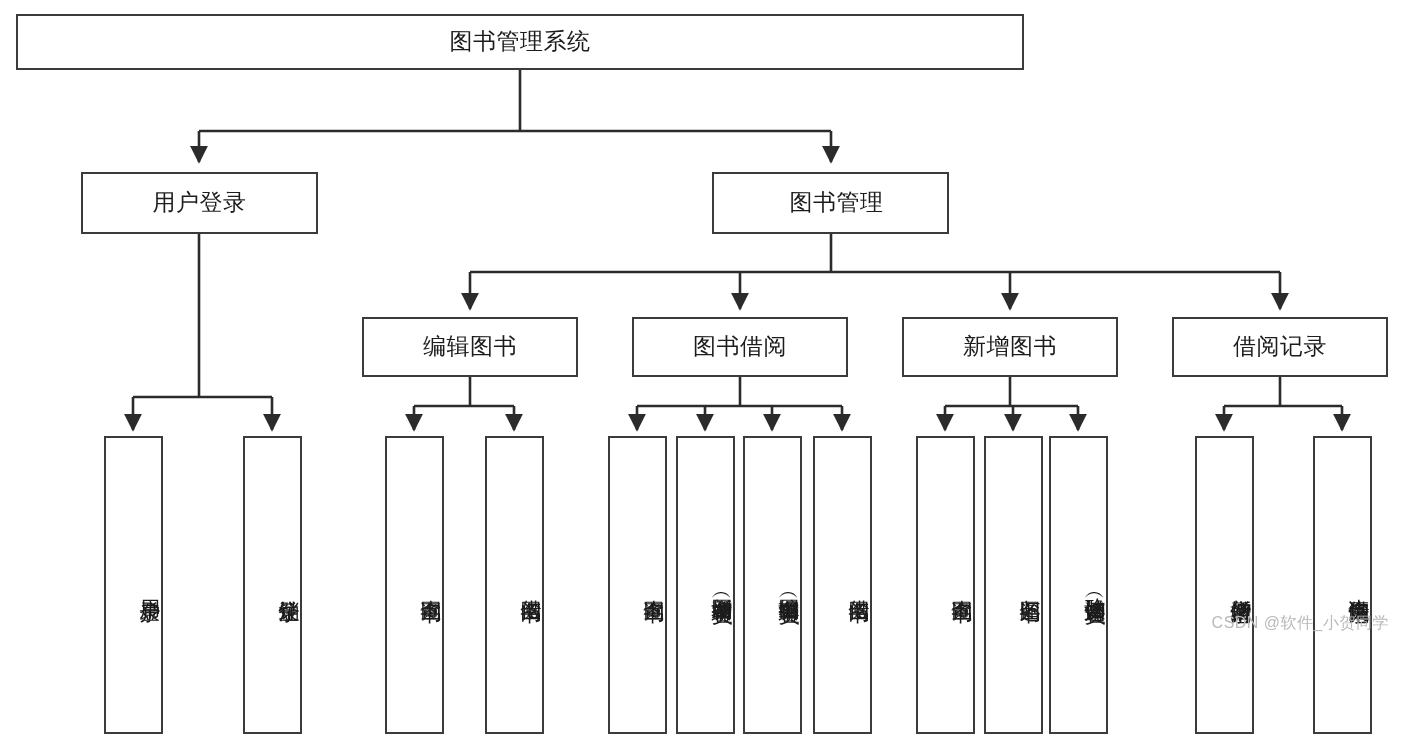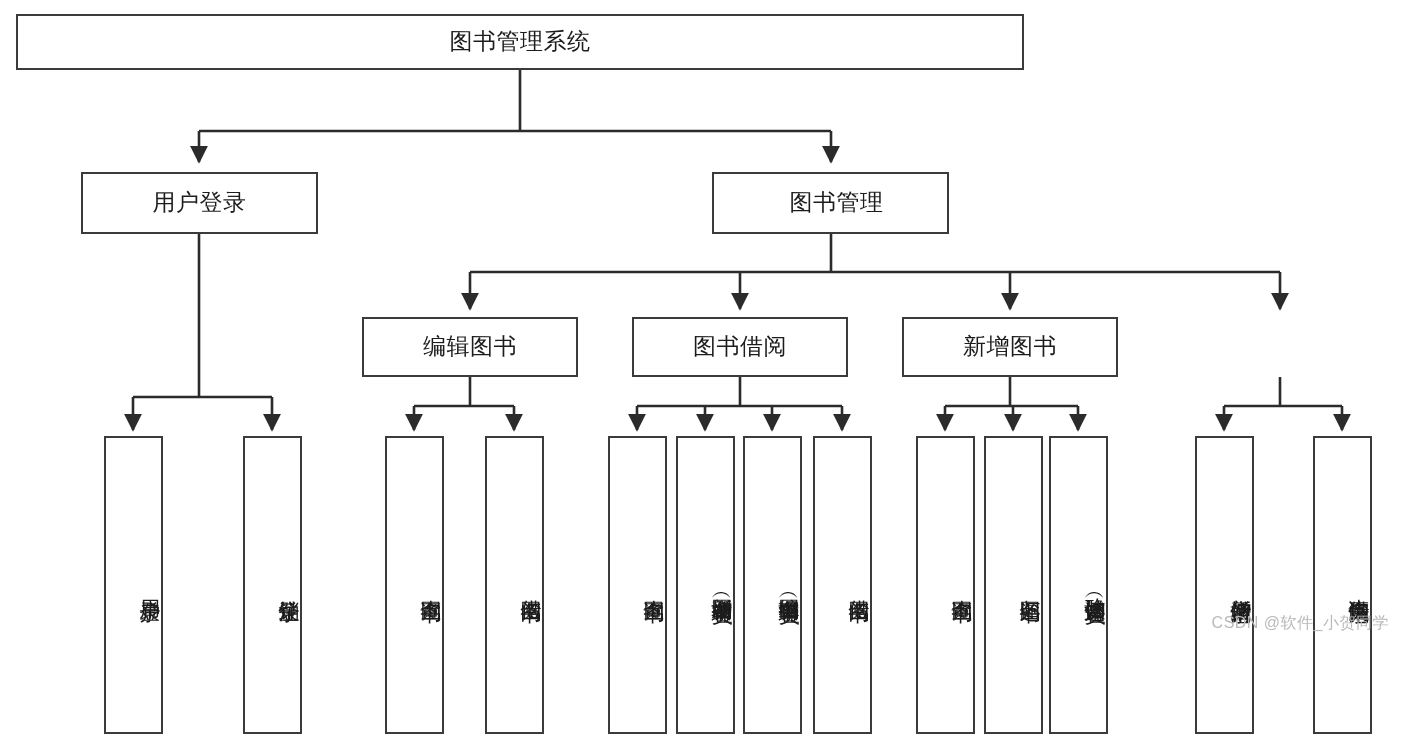--- a/index.html
+++ b/index.html
@@ -144,20 +144,23 @@
 
   <div class="node h" style="left:362px; top:317px; width:216px; height:60px;">
     <span>编辑图书</span>
   </div>
   <div class="node h" style="left:632px; top:317px; width:216px; height:60px;align-items:center;">
     <span>图书借阅</span>
   </div>
   <div class="node h" style="left:902px; top:317px; width:216px; height:60px;">
     <span>新增图书</span>
   </div>
+  <div class="node h" style="left:1172px; top:317px; width:216px; height:60px;">
+    <span>借阅记录</span>
+  </div>
 
   <div class="node v" style="left:104px; top:436px; width:59px; height:298px;">
     <span>用户登录</span>
   </div>
   <div class="node v" style="left:243px; top:436px; width:59px; height:298px;">
     <span>注销登录</span>
   </div>
 
   <div class="node v" style="left:385px; top:436px; width:59px; height:298px;">
     <span>查询图书</span>

